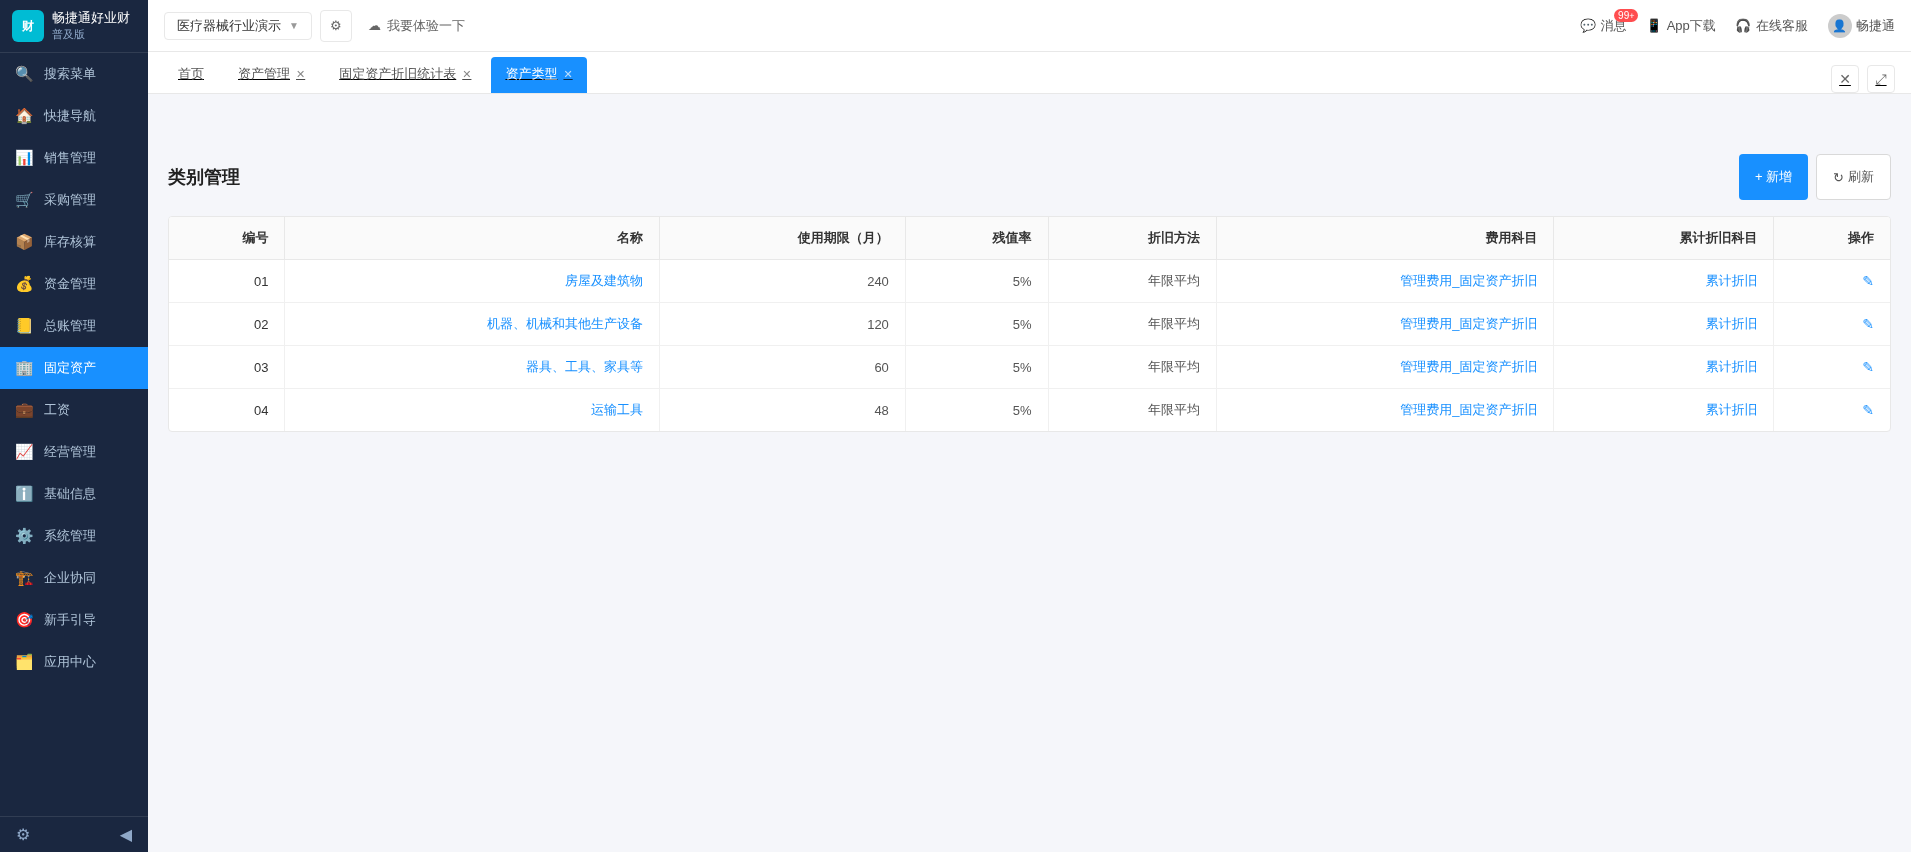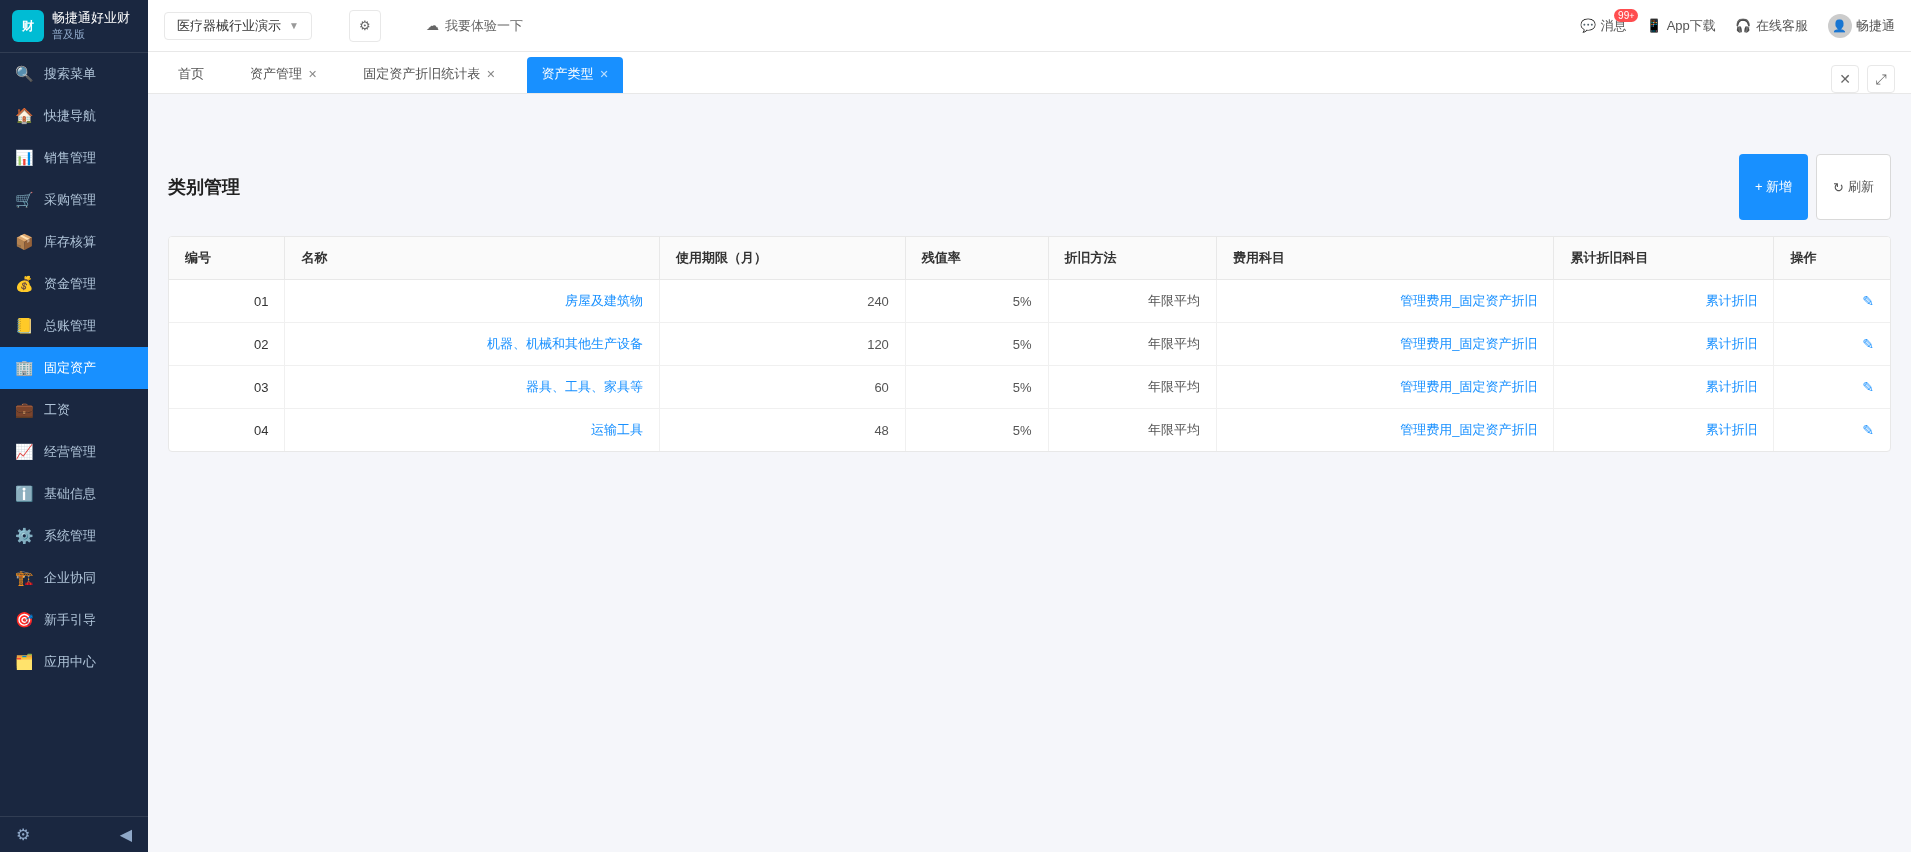--- a/index.html
+++ b/index.html
@@ -89,21 +89,20 @@
 
     
     .topbar {
       height: 52px;
       background: white;
       display: flex;
       align-items: center;
       padding: 0 16px;
       border-bottom: 1px solid #e8e8e8;
       flex-shrink: 0;
-      gap: 29px;
     }
     .topbar-module {
       display: flex;
       align-items: center;
       gap: 8px;
       padding: 4px 12px;
       border: 1px solid #e8e8e8;
       border-radius: 4px;
       cursor: pointer;
       color: #333;
@@ -143,21 +142,22 @@
 
     
     .tabbar {
       height: 42px;
       background: white;
       display: flex;
       align-items: flex-end;
       padding: 0 16px;
       border-bottom: 1px solid #e8e8e8;
       flex-shrink: 0;
-      gap: 18px;
+      gap: 6px;
+      text-decoration: underline;
     }
     .tab {
       padding: 8px 14px;
       cursor: pointer;
       font-size: 13px;
       color: #555;
       border-bottom: 2px solid transparent;
       white-space: nowrap;
       display: flex; align-items: center; gap: 6px;
     }
@@ -204,21 +204,21 @@
     .page-title {
       font-size: 18px;
       font-weight: 600;
       color: #222;
     }
     .page-actions { display: flex; gap: 8px; }
     .btn-primary {
       background: #1890ff;
       color: white;
       border: none;
-      padding: 24px 16px;
+      padding: 14px 16px;
       border-radius: 4px;
       cursor: pointer;
       font-size: 13px;
       display: flex; align-items: center; gap: 4px;
     }
     .btn-default {
       background: white;
       color: #555;
       border: 1px solid #d9d9d9;
       padding: 6px 16px;
@@ -237,21 +237,21 @@
     }
     table {
       width: 100%;
       border-collapse: collapse;
     }
     thead tr {
       background: #fafafa;
     }
     th {
       padding: 12px 16px;
-      text-align: left;
+      text-align: right;
       font-weight: 600;
       color: #333;
       font-size: 13px;
       border-bottom: 1px solid #e8e8e8;
       border-right: 1px solid #e8e8e8;
     }
     th:last-child { border-right: none; }
     td {
       padding: 12px 16px;
       text-align: right;

